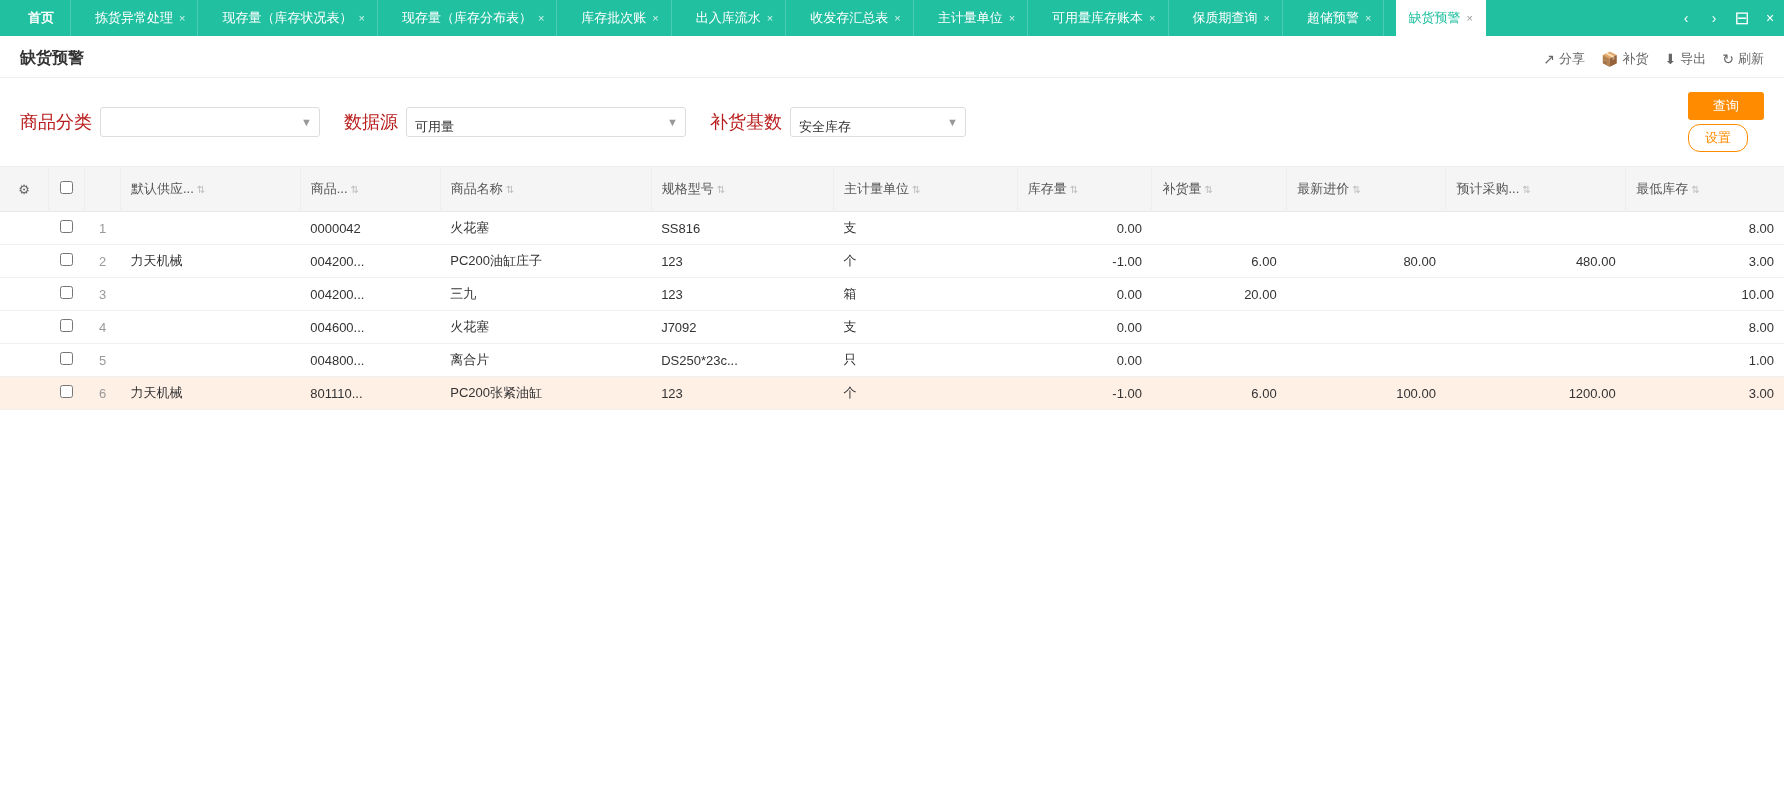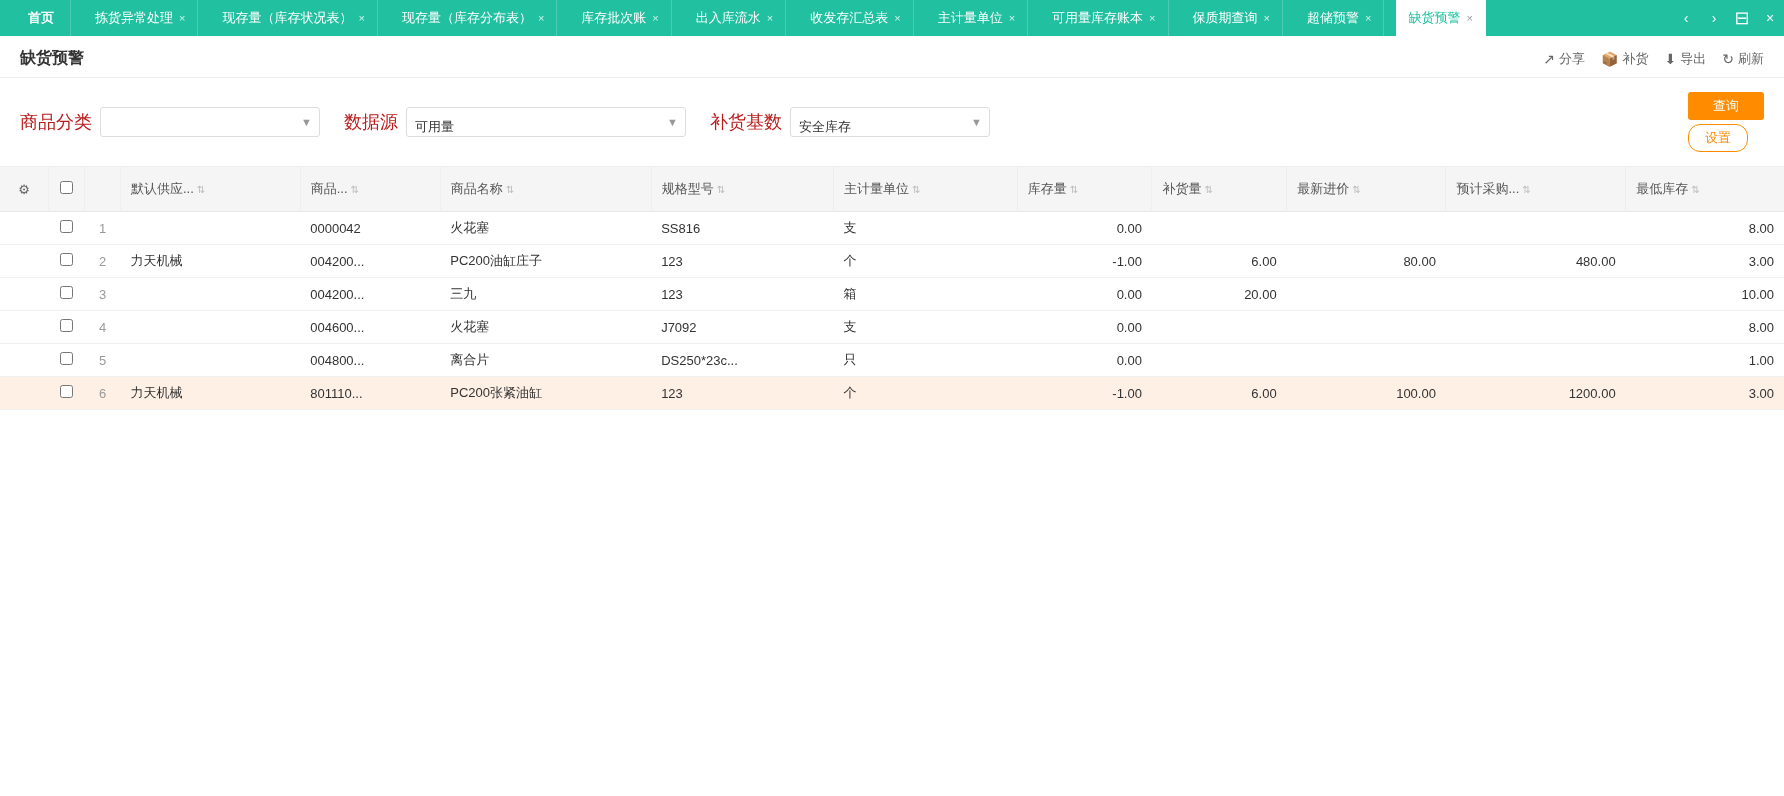--- a/index.html
+++ b/index.html
@@ -129,21 +129,21 @@
       top: 50%;
       transform: translateY(-50%);
       pointer-events: none;
       color: #999;
       font-size: 11px;
     }
     .filter-value-select {
       width: 280px;
     }
     .filter-base-select {
-      width: 200px;
+      width: 176px;
     }
     .filter-actions {
       margin-left: auto;
       display: flex;
       flex-direction: column;
       gap: 4px;
     }
     .btn-query {
       background: #ff8c00;
       color: #fff;

